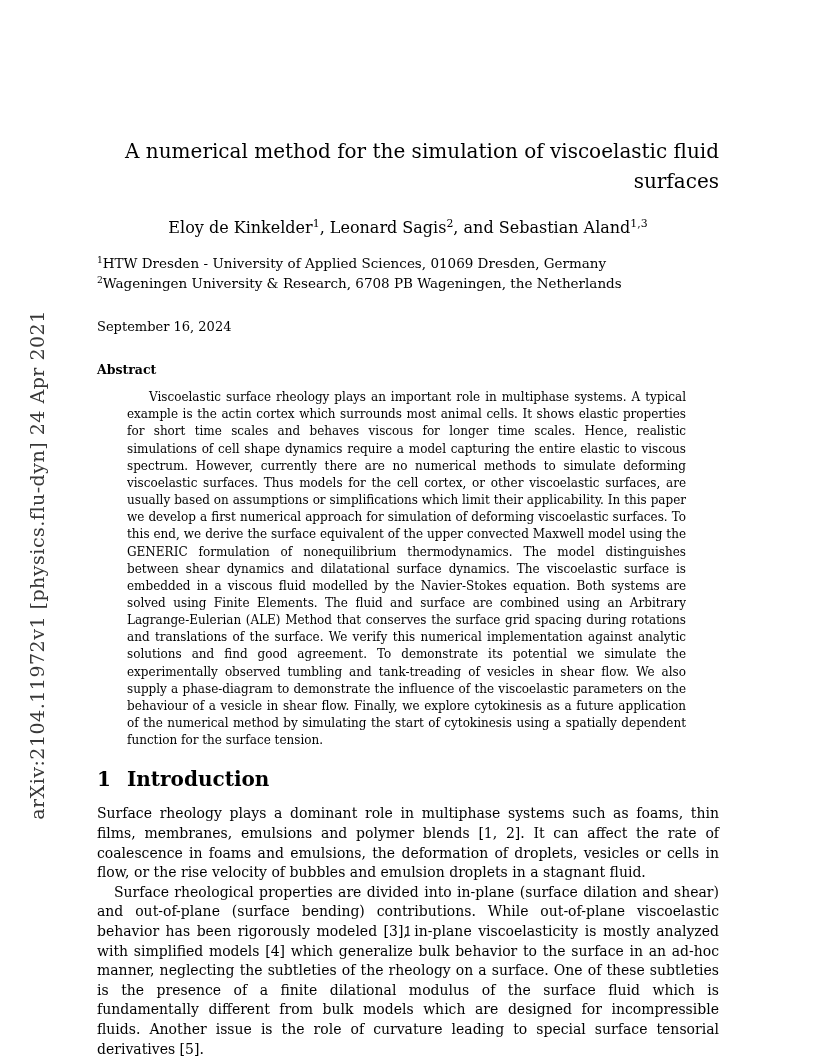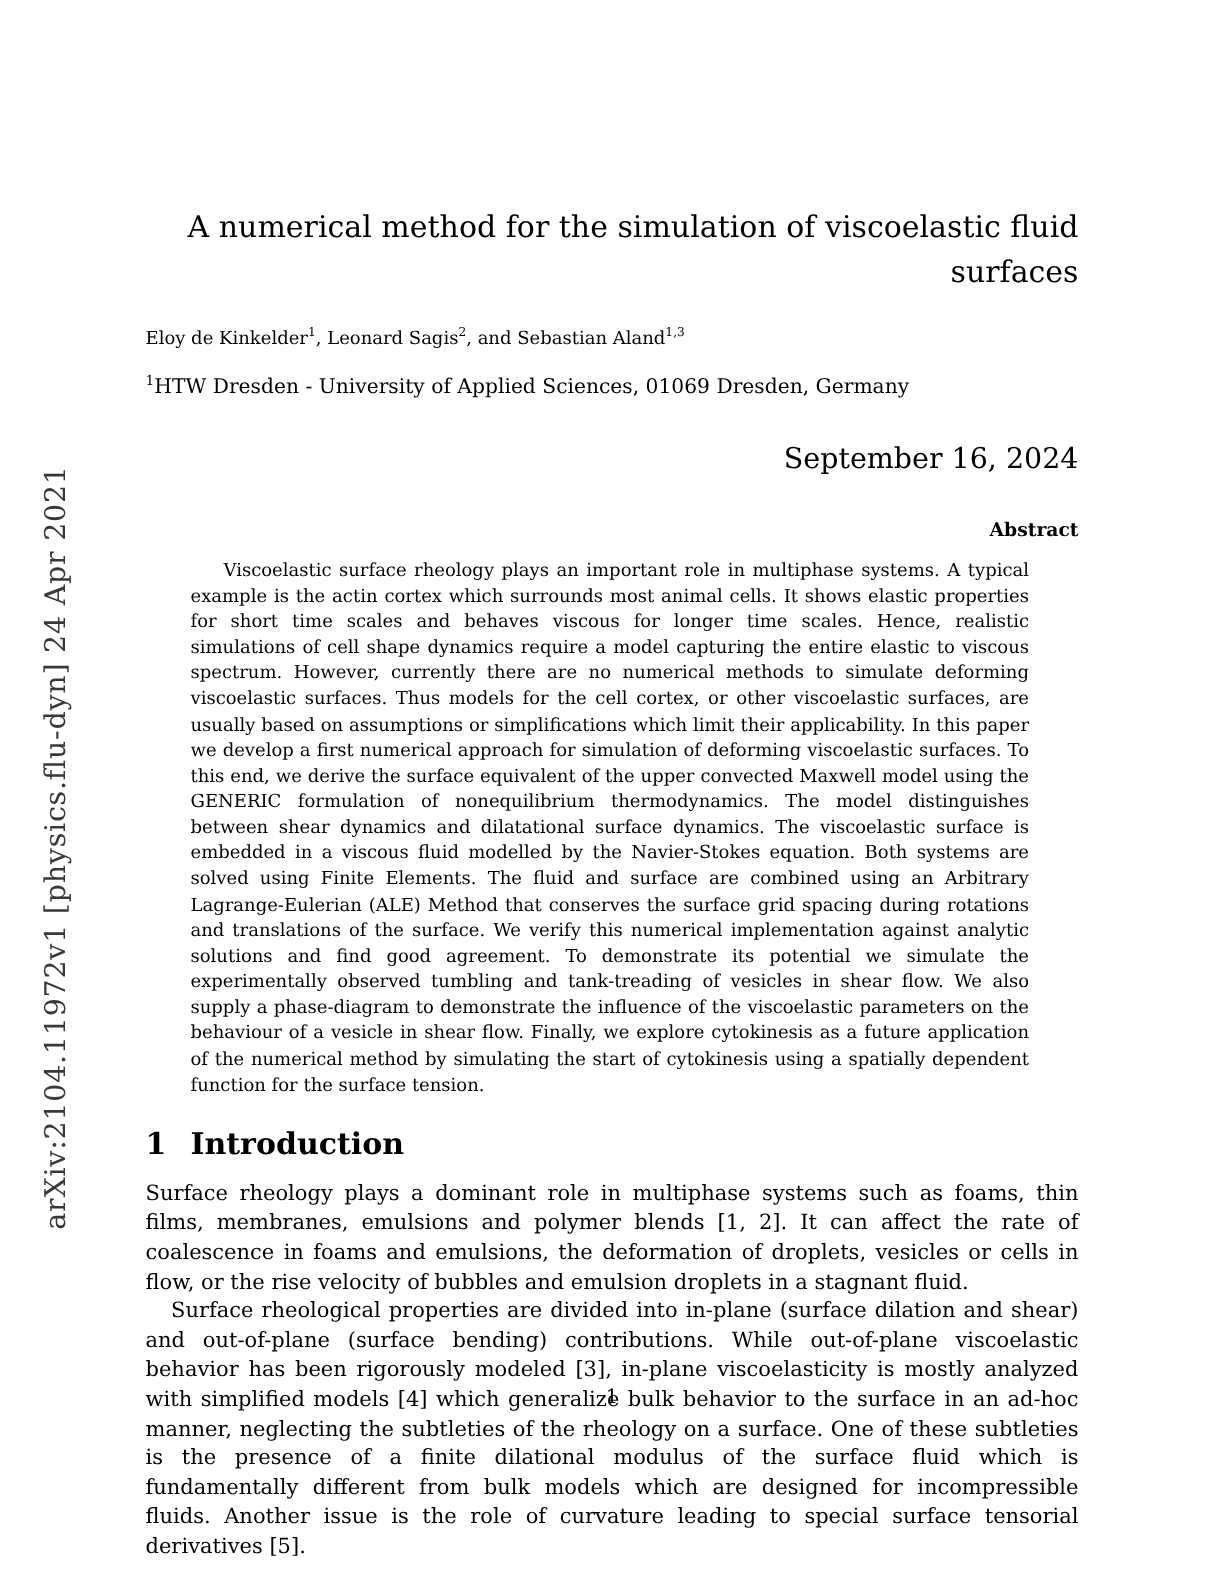--- a/index.html
+++ b/index.html
@@ -41,39 +41,40 @@
   }
   .title {
     margin-top: 136px;
     text-align: right;
     font-size: 20px;
     line-height: 1.5;
     font-weight: normal;
   }
   .authors {
     margin-top: 22px;
-    font-size: 12px;
+    text-align: center;
+    font-size: 16px;
   }
   sup {
     font-size: 0.68em;
     line-height: 0;
   }
   .affiliations {
     margin-top: 17px;
     font-size: 13.5px;
     line-height: 1.45;
   }
   .date {
     margin-top: 26px;
-    text-align: right;
-    font-size: 19px;
+    text-align: left;
+    font-size: 13px;
   }
   .abstract-heading {
     margin-top: 28px;
-    text-align: right;
+    text-align: left;
     font-weight: bold;
     font-size: 12.5px;
   }
   .abstract-body {
     margin: 12px 33px 0 30px;
     font-size: 12px;
     line-height: 1.43;
     text-align: justify;
     text-indent: 22px;
   }
@@ -114,20 +115,21 @@
   <div class="arxiv-stamp">arXiv:2104.11972v1  [physics.flu-dyn]  24 Apr 2021</div>
 
   <div class="content">
 
     <div class="title">A numerical method for the simulation of viscoelastic fluid surfaces</div>
 
     <div class="authors"><span>Eloy de Kinkelder</span><sup>1</sup><span>, </span><span>Leonard Sagis</span><sup>2</sup><span>, and </span><span>Sebastian Aland</span><sup>1,3</sup></div>
 
     <div class="affiliations">
       <div><sup>1</sup><span>HTW Dresden - University of Applied Sciences, 01069 Dresden, Germany</span></div>
+      <div><sup>2</sup><span>Wageningen University &amp; Research, 6708 PB Wageningen, the Netherlands</span></div>
     </div>
 
     <div class="date">September 16, 2024</div>
 
     <div class="abstract-heading">Abstract</div>
 
     <div class="abstract-body">Viscoelastic surface rheology plays an important role in multiphase systems. A typical example is the actin cortex which surrounds most animal cells. It shows elastic properties for short time scales and behaves viscous for longer time scales. Hence, realistic simulations of cell shape dynamics require a model capturing the entire elastic to viscous spectrum. However, currently there are no numerical methods to simulate deforming viscoelastic surfaces. Thus models for the cell cortex, or other viscoelastic surfaces, are usually based on assumptions or simplifications which limit their applicability. In this paper we develop a first numerical approach for simulation of deforming viscoelastic surfaces. To this end, we derive the surface equivalent of the upper convected Maxwell model using the GENERIC formulation of nonequilibrium thermodynamics. The model distinguishes between shear dynamics and dilatational surface dynamics. The viscoelastic surface is embedded in a viscous fluid modelled by the Navier-Stokes equation. Both systems are solved using Finite Elements. The fluid and surface are combined using an Arbitrary Lagrange-Eulerian (ALE) Method that conserves the surface grid spacing during rotations and translations of the surface. We verify this numerical implementation against analytic solutions and find good agreement. To demonstrate its potential we simulate the experimentally observed tumbling and tank-treading of vesicles in shear flow. We also supply a phase-diagram to demonstrate the influence of the viscoelastic parameters on the behaviour of a vesicle in shear flow. Finally, we explore cytokinesis as a future application of the numerical method by simulating the start of cytokinesis using a spatially dependent function for the surface tension.</div>
 
     <div class="section-heading">
       <span class="sec-num">1</span><span>Introduction</span>

